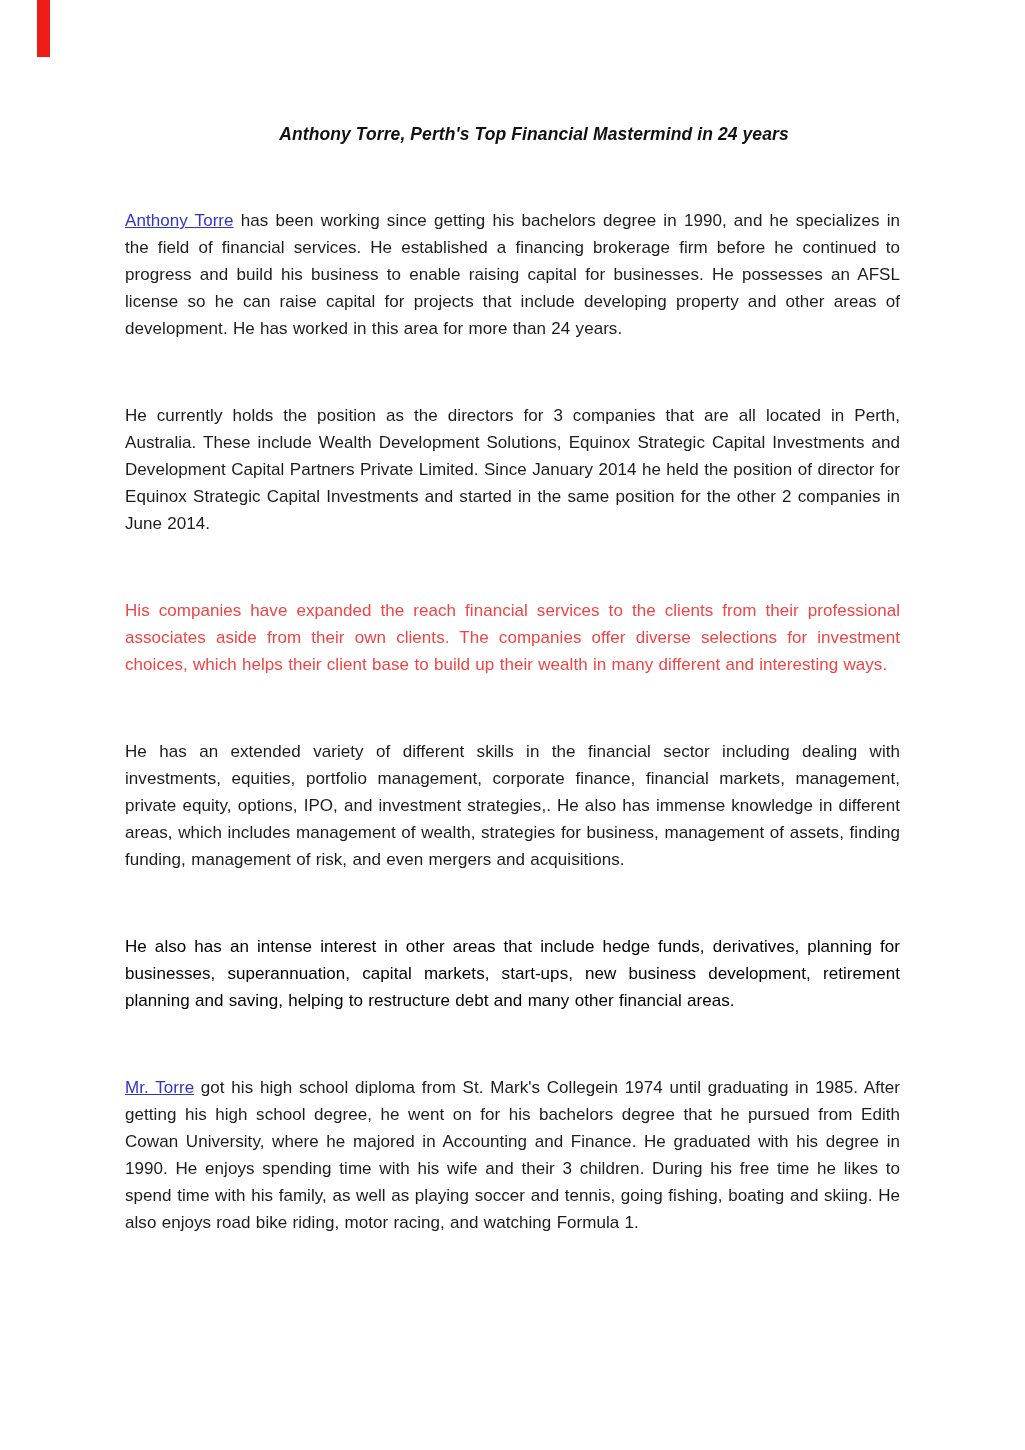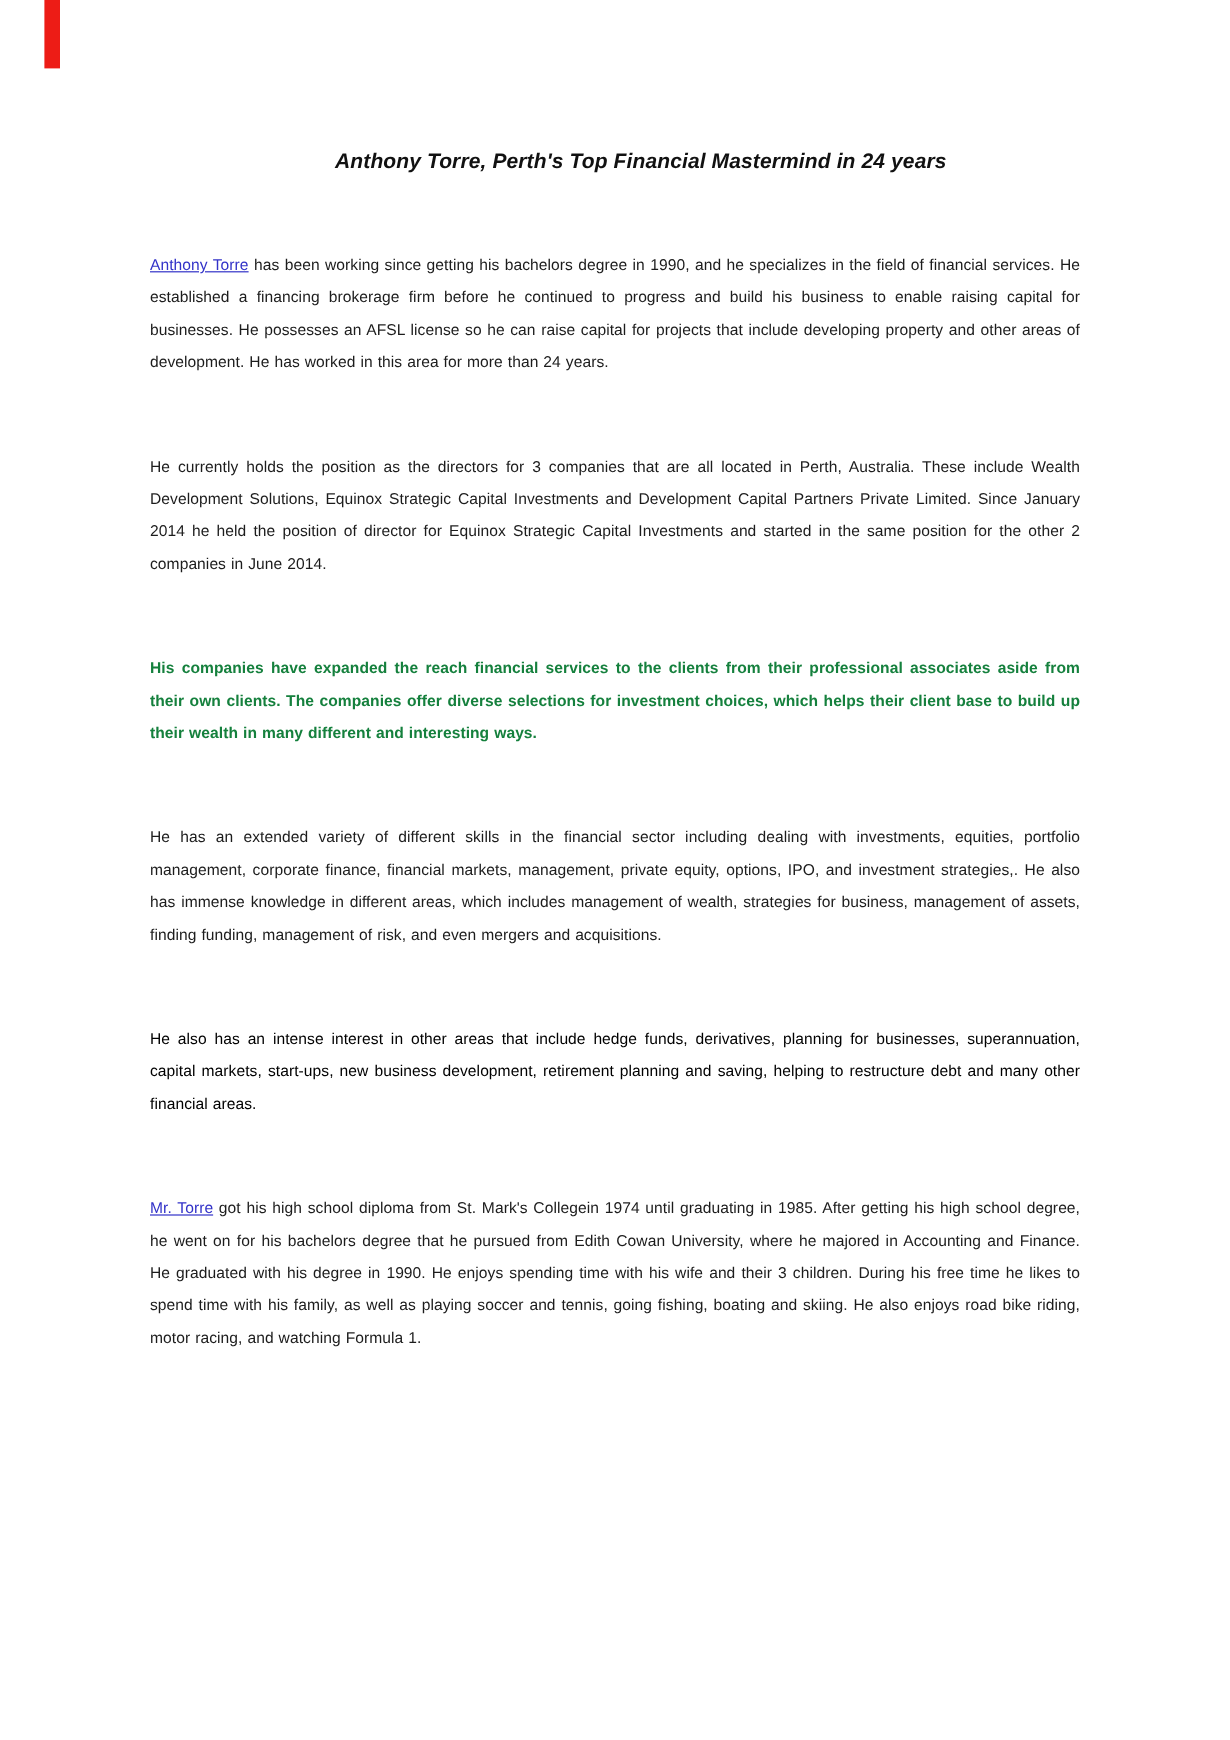--- a/index.html
+++ b/index.html
@@ -34,38 +34,38 @@
     color: #111111;
     letter-spacing: 0.1px;
     padding-left: 43px;
   }
   .content {
     margin-left: 125px;
     width: 775px;
   }
   .para {
     margin: 0 0 60px 0;
-    font-size: 13px;
+    font-size: 17px;
     line-height: 27px;
     text-align: justify;
     letter-spacing: 0.05px;
     word-spacing: 0.5px;
   }
   .doc-link {
     text-decoration: underline;
     cursor: pointer;
   }
 </style>
 </head>
 <body>
 
 <div class="page">
   <div class="red-marker" style="background: rgb(237, 28, 22);"></div>
   <h1 class="title">Anthony Torre, Perth's Top Financial Mastermind in 24 years</h1>
   <div class="content" id="paragraphs">
       <p class="para" style="color: rgb(28, 28, 28);"><a href="#" class="doc-link" style="color: rgb(50, 50, 200);">Anthony Torre</a> has been working since getting his bachelors degree in 1990, and he specializes in the field of financial services. He established a financing brokerage firm before he continued to progress and build his business to enable raising capital for businesses. He possesses an AFSL license so he can raise capital for projects that include developing property and other areas of development. He has worked in this area for more than 24 years.</p>
       <p class="para" style="color: rgb(28, 28, 28);">He currently holds the position as the directors for 3 companies that are all located in Perth, Australia. These include Wealth Development Solutions, Equinox Strategic Capital Investments and Development Capital Partners Private Limited. Since January 2014 he held the position of director for Equinox Strategic Capital Investments and started in the same position for the other 2 companies in June 2014.</p>
-      <p class="para" style="color: #15803d; font-weight: bold;">His companies have expanded the reach financial services to the clients from their professional associates aside from their own clients. The companies offer diverse selections for investment choices, which helps their client base to build up their wealth in many different and interesting ways.</p>
+      <p class="para" style="color: #ef4444;">His companies have expanded the reach financial services to the clients from their professional associates aside from their own clients. The companies offer diverse selections for investment choices, which helps their client base to build up their wealth in many different and interesting ways.</p>
       <p class="para" style="color: rgb(28, 28, 28);">He has an extended variety of different skills in the financial sector including dealing with investments, equities, portfolio management, corporate finance, financial markets,  management, private equity, options, IPO, and investment strategies,. He also has immense knowledge in different areas, which includes management of wealth, strategies for business, management of assets, finding funding, management of risk, and even mergers and acquisitions.</p>
       <p class="para" style="color: #000000;">He also has an intense interest in other areas that include hedge funds, derivatives, planning for businesses, superannuation, capital markets, start-ups, new business development, retirement planning and saving, helping to restructure debt and many other financial areas.</p>
       <p class="para" style="color: rgb(28, 28, 28);"><a href="#" class="doc-link" style="color: rgb(50, 50, 200);">Mr. Torre</a> got his high school diploma from St. Mark's Collegein 1974 until graduating in 1985. After getting his high school degree, he went on for his bachelors degree that he pursued from Edith Cowan University, where he majored in Accounting and Finance. He graduated with his degree in 1990. He enjoys spending time with his wife and their 3 children. During his free time he likes to spend time with his family, as well as playing soccer and tennis, going fishing, boating and skiing. He also enjoys road bike riding, motor racing, and watching Formula 1.</p>
     </div>
 </div>
 
 </body></html>

